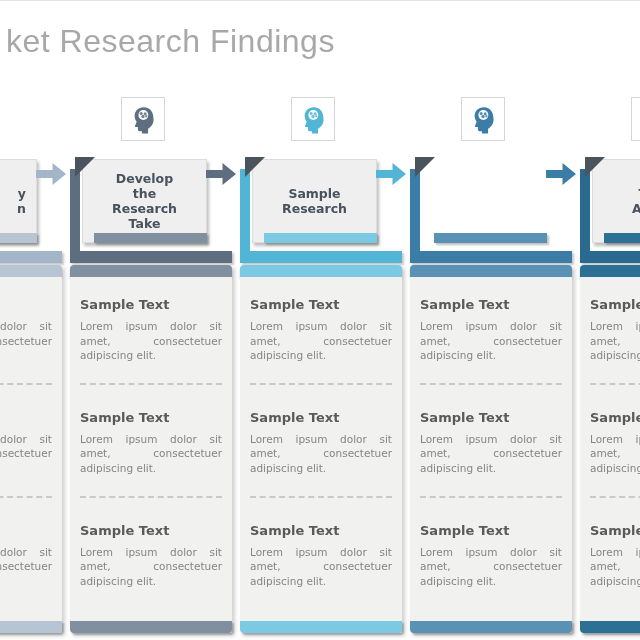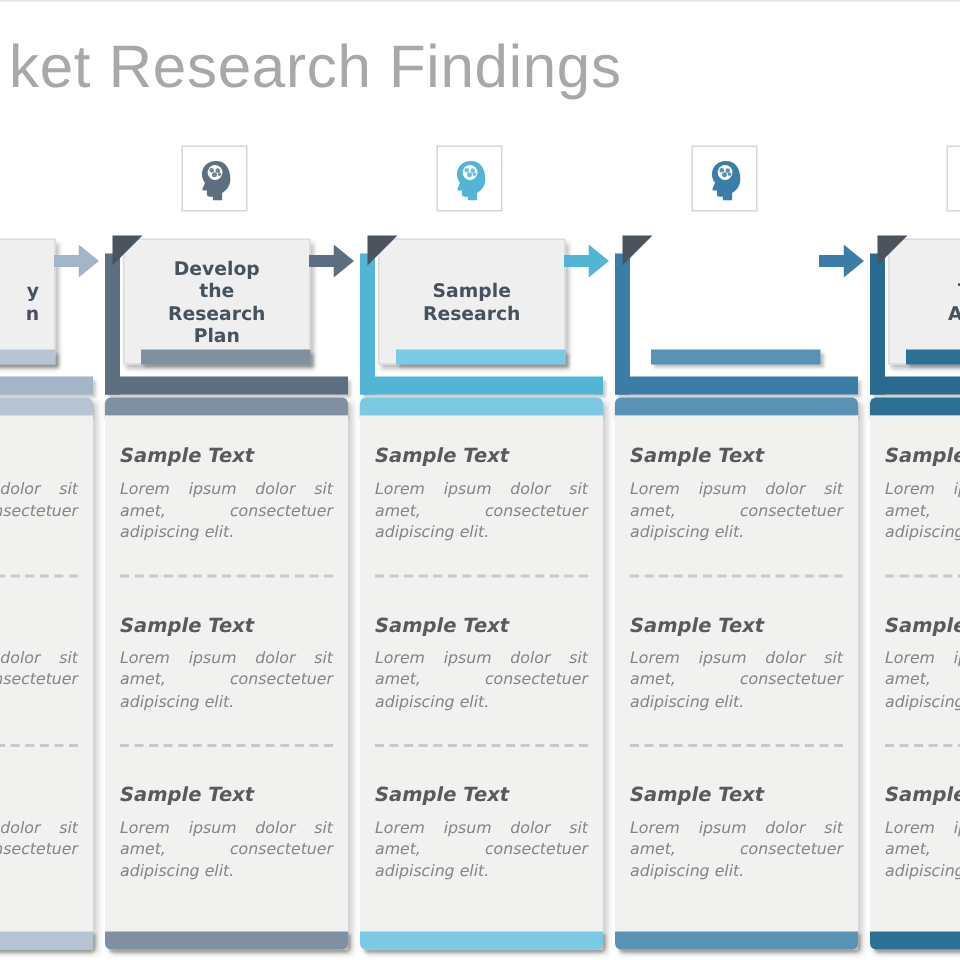--- a/index.html
+++ b/index.html
@@ -2,21 +2,21 @@
 <html><head>
 <meta charset="utf-8">
 <style>
   html,body{margin:0;padding:0;background:#ffffff;}
   #stage{
     position:relative;width:640px;height:640px;overflow:hidden;background:#ffffff;
     font-family:"DejaVu Sans",sans-serif;border-top:1px solid #e3e3e3;box-sizing:border-box;
   }
   .slide-title{
     position:absolute;left:6px;top:22px;font-family:"Liberation Sans",sans-serif;
-    font-size:40px;font-weight:400;color:#a8a8a8;letter-spacing:.5px;white-space:nowrap;text-align:center;
+    font-size:32px;font-weight:400;color:#a8a8a8;letter-spacing:.5px;white-space:nowrap;text-align:center;
   }
   .col{position:absolute;top:0;width:162px;height:640px;}
   .icon-box{
     position:absolute;left:51px;top:96px;width:44px;height:44px;background:#fff;
     border:1px solid #d6d6d6;box-sizing:border-box;display:flex;align-items:center;justify-content:center;
   }
   .icon-box svg{width:32px;height:32px;display:block;}
   .frame-v{position:absolute;left:0;top:168px;width:10px;height:94px;}
   .frame-h{position:absolute;left:0;top:250px;width:162px;height:12px;box-shadow:2px 2px 2px rgba(0,0,0,.22);}
   .page{
@@ -31,21 +31,21 @@
   .ta-right .page-title{text-align:right;padding-right:10px;}
   .fold{
     position:absolute;left:5px;top:156px;width:0;height:0;
     border-top:20px solid #4b535c;border-right:20px solid transparent;
   }
   .page-accent{position:absolute;left:24px;top:232px;width:113px;height:10px;box-shadow:2px 2px 2px rgba(0,0,0,.25);}
   .arrow{
     position:absolute;left:136px;top:162px;width:30px;height:22px;
     clip-path:polygon(0 32%,55% 32%,55% 0,100% 50%,55% 100%,55% 68%,0 68%);
   }
-  .panel{position:absolute;left:0;top:264px;width:162px;height:368px;box-shadow:3px 3px 4px rgba(0,0,0,.18);font-style:italic;}
+  .panel{position:absolute;left:0;top:264px;width:162px;height:368px;box-shadow:3px 3px 4px rgba(0,0,0,.18);}
   .panel-top{height:12px;border-radius:4px 4px 0 0;box-shadow:0 2px 2px rgba(0,0,0,.25);}
   .panel-body{height:344px;background:#f1f1ef;padding:20px 10px 0;box-sizing:border-box;}
   .panel-bottom{height:12px;border-radius:0 0 4px 4px;box-shadow:2px 2px 2px rgba(0,0,0,.25);}
   .sec-h{font-size:13px;line-height:16px;font-weight:bold;color:#5a5a5a;margin:0 0 6px;}
   .sec-p{font-size:10.5px;line-height:14.6px;color:#858585;margin:0;text-align:justify;}
   .divider{border-top:2px dashed #c9c9c9;margin:20px 0 25px;height:0;}
 </style>
 </head>
 <body>
 
@@ -94,21 +94,21 @@
         <circle cx="22" cy="18.6" r="2.3" opacity=".85" fill="#5d6e80"></circle>
         <circle cx="26.6" cy="18.2" r="1.6" opacity=".85" fill="#5d6e80"></circle>
       </svg>
     </div>
     <div class="frame-v" style="background: rgb(93, 110, 128);"></div>
     <div class="frame-h" style="background: rgb(93, 110, 128);"></div>
     <div class="page">
       <div class="page-title">Develop
 the
 Research
-Plan</div>
+Take</div>
     </div>
     <div class="fold"></div>
     <div class="page-accent" style="background: rgb(129, 144, 160);"></div>
     <div class="arrow" style="background: rgb(93, 110, 128);"></div>
     <div class="panel">
       <div class="panel-top" style="background: rgb(129, 144, 160);"></div>
       <div class="panel-body">
         <div class="section">
           <div class="sec-h">Sample Text</div>
           <div class="sec-p">Lorem ipsum dolor sit amet, consectetuer adipiscing elit.</div>

